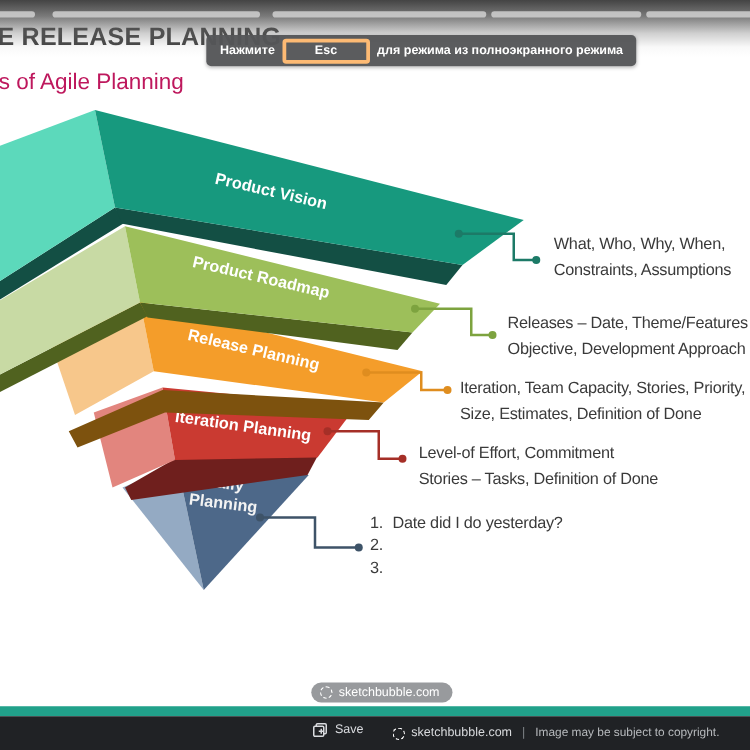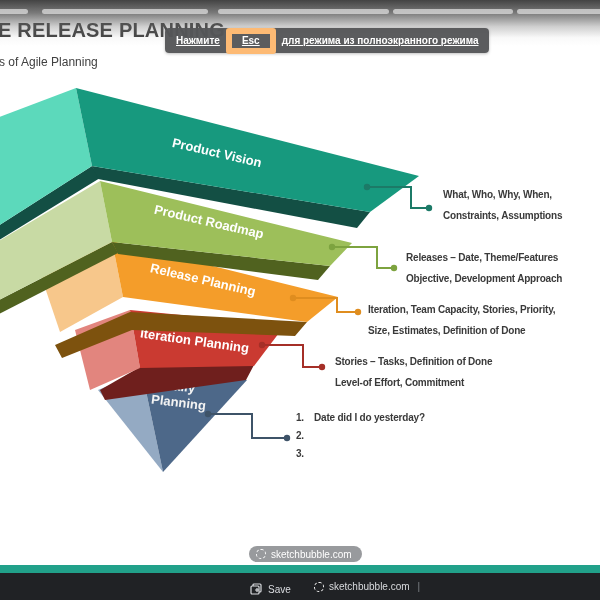--- a/index.html
+++ b/index.html
@@ -7,43 +7,43 @@
          font-family:"Liberation Sans",sans-serif;}
 
   
   .top-fade{position:absolute;left:0;top:0;width:600px;height:46px;
     background:linear-gradient(180deg,rgba(60,60,60,.96) 0%,rgba(84,84,84,.78) 28%,
       rgba(130,130,130,.38) 58%,rgba(205,205,205,.12) 82%,rgba(255,255,255,0) 100%);}
   .seg{position:absolute;top:9px;height:5px;border-radius:3px;background:rgba(208,208,208,.85);}
 
   .title{position:absolute;left:-2px;top:19px;font-size:20px;font-weight:800;
          letter-spacing:.2px;color:#333;white-space:nowrap;}
-  .subtitle{position:absolute;left:-1px;top:55px;font-size:12px;color:#404040;white-space:nowrap;}
+  .subtitle{position:absolute;left:-1px;top:55px;font-size:18px;color:#be185d;white-space:nowrap;}
 
   .toast{position:absolute;left:165px;top:28px;height:25px;display:flex;align-items:center;
          gap:6px;padding:0 11px;background:rgba(84,85,87,.96);border-radius:4px;color:#fff;
-         font-size:10px;font-weight:700;white-space:nowrap;box-shadow:0 1px 3px rgba(0,0,0,.25);text-decoration:underline;}
-  .toast kbd{font-family:"Liberation Sans",sans-serif;border:6px solid #fdba74;border-radius:3px;
-         padding:1px 10px;font-size:10px;font-weight:700;line-height:12px;}
+         font-size:10px;font-weight:700;white-space:nowrap;box-shadow:0 1px 3px rgba(0,0,0,.25);}
+  .toast kbd{font-family:"Liberation Sans",sans-serif;border:3px solid #fdba74;border-radius:3px;
+         padding:1px 23px;font-size:10px;font-weight:700;line-height:12px;}
 
   
-  .note{position:absolute;font-size:10px;font-weight:700;color:#3a3a3a;line-height:21px;
+  .note{position:absolute;font-size:13px;font-weight:400;color:#3a3a3a;line-height:21px;
         letter-spacing:-.2px;white-space:nowrap;}
   .note.list{line-height:18px;}
   .note .li{display:flex;}
   .note .num{width:18px;}
 
   
   .pill{position:absolute;left:249px;top:546px;height:16px;display:flex;align-items:center;
         gap:5px;padding:0 10px 0 7px;background:rgba(138,140,143,.88);border-radius:9px;
         color:#fff;font-size:10px;white-space:nowrap;}
   .dotcircle{width:8px;height:8px;border:1px dashed #fff;border-radius:50%;flex:none;}
   .teal-strip{position:absolute;left:0;top:565px;width:600px;height:8px;background:#21a18a;}
   .bottom-bar{position:absolute;left:0;top:573px;width:600px;height:27px;background:#202225;}
-  .save-btn{position:absolute;left:250px;top:578px;height:17px;display:flex;align-items:flex-end;
+  .save-btn{position:absolute;left:250px;top:578px;height:17px;display:flex;align-items:flex-start;
         gap:6px;color:#dadce0;font-size:10px;cursor:pointer;}
   .attrib{position:absolute;left:314px;top:578px;height:17px;display:flex;align-items:center;
         gap:5px;font-size:10px;color:#d8dadd;white-space:nowrap;}
   .attrib .sep{color:#7e8387;padding:0 3px;}
   .attrib .copy{color:#b7babd;font-size:9.5px;}
   .pyr{position:absolute;left:0;top:0;}
 </style>
 </head>
 <body>
 
@@ -128,22 +128,22 @@
   </div>
   <div class="note" style="left:406px;top:247px">
     <div>Releases – Date, Theme/Features</div>
     <div>Objective, Development Approach</div>
   </div>
   <div class="note" style="left:368px;top:299px">
     <div>Iteration, Team Capacity, Stories, Priority,</div>
     <div>Size, Estimates, Definition of Done</div>
   </div>
   <div class="note" style="left:335px;top:351px">
+    <div>Level-of Effort, Commitment</div>
     <div>Stories – Tasks, Definition of Done</div>
-    <div>Level-of Effort, Commitment</div>
   </div>
   <div class="note list" style="left:296px;top:409px">
     <div class="li">
       <span class="num">1.</span>
       <span>Date did I do yesterday?</span>
     </div>
     <div class="li">
       <span class="num">2.</span>
     </div>
     <div class="li">
@@ -176,15 +176,16 @@
       <rect x="3" y="1" width="8" height="8" rx="1" fill="none" stroke="#dadce0" stroke-width="1.2"></rect>
       <rect x="1" y="3" width="8" height="8" rx="1" fill="#202225" stroke="#dadce0" stroke-width="1.2"></rect>
       <path d="M5 7 h4 M7 5 v4" stroke="#dadce0" stroke-width="1.2"></path>
     </svg>
     <span>Save</span>
   </div>
   <div class="attrib">
     <span class="dotcircle"></span>
     <span>sketchbubble.com</span>
     <span class="sep">|</span>
+    <span class="copy">Image may be subject to copyright.</span>
   </div>
 
 </div>
 
 </body></html>

